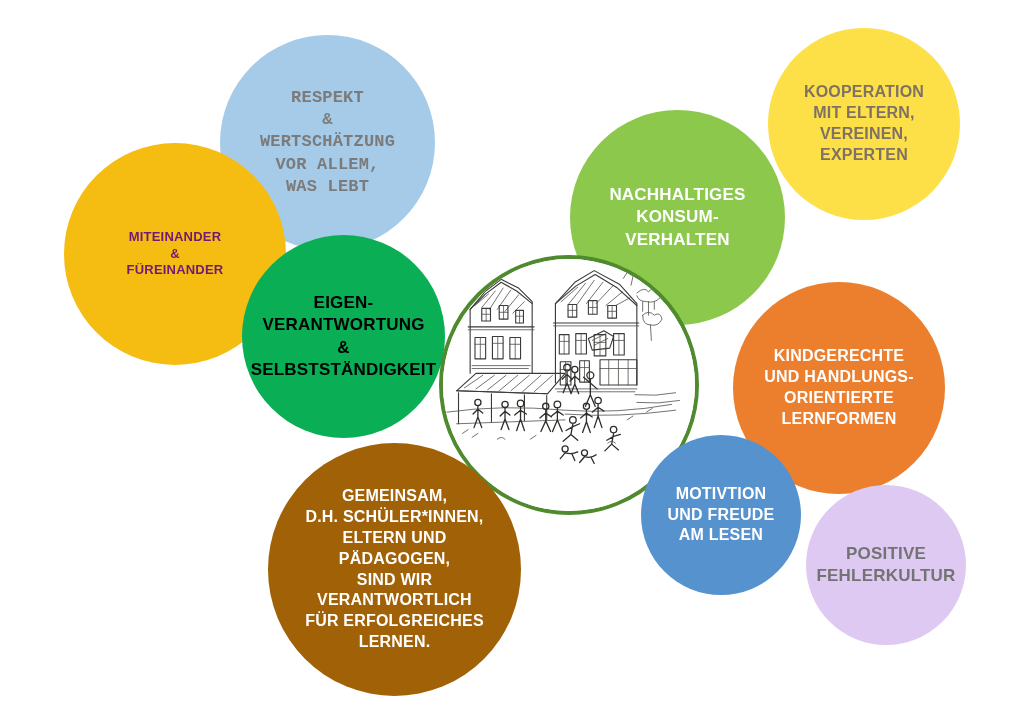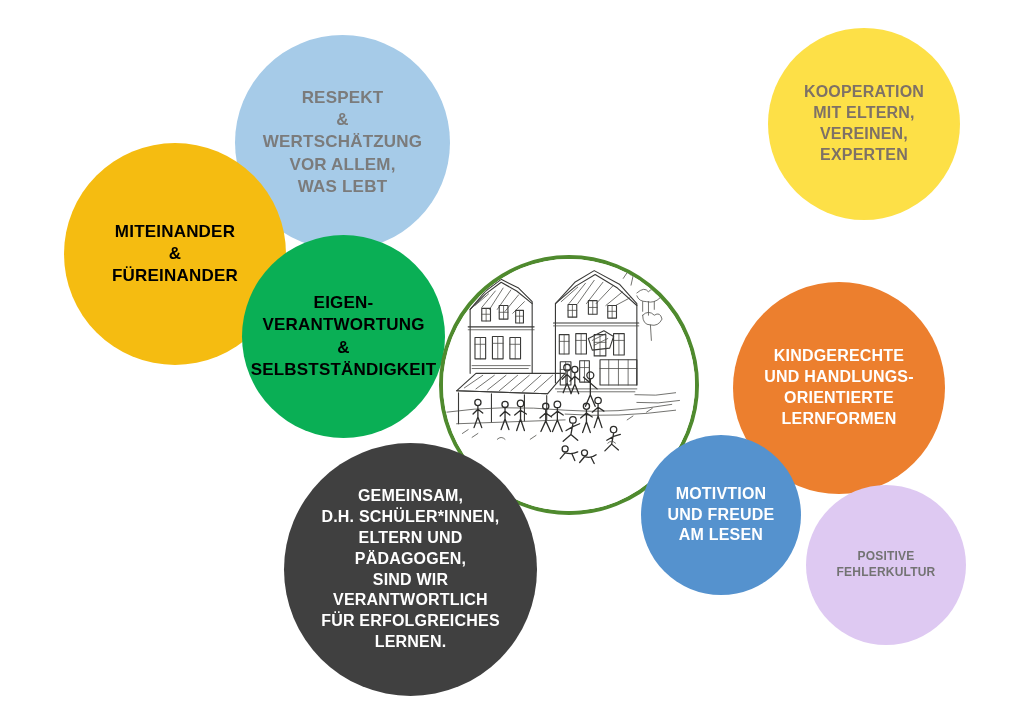--- a/index.html
+++ b/index.html
@@ -235,59 +235,64 @@
   </g>
 
   <g>
     <path class="sketch-thin" d="M20 180 L26 176 M30 184 L36 180 M90 186 L96 182 M190 166 L196 162 M210 158 L216 154"></path>
     <path class="sketch-thin" d="M56 186 Q60 182 64 186 M170 190 Q174 186 178 190"></path>
   </g>
 </svg>
     </div>
 
 <div class="bubble z2" style="left: 64px; top: 143px; width: 222px; height: 222px; background: rgb(245, 188, 17);">
-      <div class="txt" style="color: #000000; font-size: 17px;">MITEINANDER
+      <div class="txt" style="color: #701a75; font-size: 13px;">MITEINANDER
 &amp;
 FÜREINANDER</div>
     </div>
-    <div class="bubble z1" style="left: 235px; top: 35px; width: 215px; height: 215px; background: rgb(166, 203, 232);">
+    <div class="bubble z1" style="left: 220px; top: 35px; width: 215px; height: 215px; background: rgb(166, 203, 232); font-family: Liberation Mono, monospace;">
       <div class="txt" style="color: rgb(123, 123, 123); font-size: 17px;">RESPEKT
 &amp;
 WERTSCHÄTZUNG
 VOR ALLEM,
 WAS LEBT</div>
     </div>
     <div class="bubble z3" style="left: 242px; top: 235px; width: 203px; height: 203px; background: rgb(10, 175, 85);">
       <div class="txt" style="color: #000000; font-size: 17px;">EIGEN-
 VERANTWORTUNG
 &amp;
 SELBSTSTÄNDIGKEIT</div>
     </div>
+    <div class="bubble z3" style="left: 570px; top: 110px; width: 215px; height: 215px; background: rgb(140, 200, 75);">
+      <div class="txt" style="color: rgb(255, 255, 255); font-size: 17px;">NACHHALTIGES
+KONSUM-
+VERHALTEN</div>
+    </div>
     <div class="bubble z2" style="left: 768px; top: 28px; width: 192px; height: 192px; background: #fde047;">
       <div class="txt" style="color: rgb(126, 113, 102); font-size: 16px;">KOOPERATION
 MIT ELTERN,
 VEREINEN,
 EXPERTEN</div>
     </div>
     <div class="bubble z3" style="left: 733px; top: 282px; width: 212px; height: 212px; background: rgb(236, 127, 46);">
       <div class="txt" style="color: rgb(255, 255, 255); font-size: 16px;">KINDGERECHTE
 UND HANDLUNGS-
 ORIENTIERTE
 LERNFORMEN</div>
     </div>
     <div class="bubble z5" style="left: 641px; top: 435px; width: 160px; height: 160px; background: rgb(85, 146, 206);">
       <div class="txt" style="color: rgb(255, 255, 255); font-size: 16px;">MOTIVTION
 UND FREUDE
 AM LESEN</div>
     </div>
     <div class="bubble z4" style="left: 806px; top: 485px; width: 160px; height: 160px; background: rgb(222, 201, 242);">
-      <div class="txt" style="color: rgb(115, 115, 115); font-size: 12px;">POSITIVE
+      <div class="txt" style="color: rgb(115, 115, 115); font-size: 17px;">POSITIVE
 FEHLERKULTUR</div>
     </div>
-    <div class="bubble z6" style="left: 284px; top: 443px; width: 253px; height: 253px; background: #404040; align-items: center;">
+    <div class="bubble z6" style="left: 268px; top: 443px; width: 253px; height: 253px; background: #a16207; align-items: center;">
       <div class="txt" style="color: rgb(255, 255, 255); font-size: 16px;">GEMEINSAM,
 D.H. SCHÜLER*INNEN,
 ELTERN UND
 PÄDAGOGEN,
 SIND WIR
 VERANTWORTLICH
 FÜR ERFOLGREICHES
 LERNEN.</div>
     </div>
   </div>

